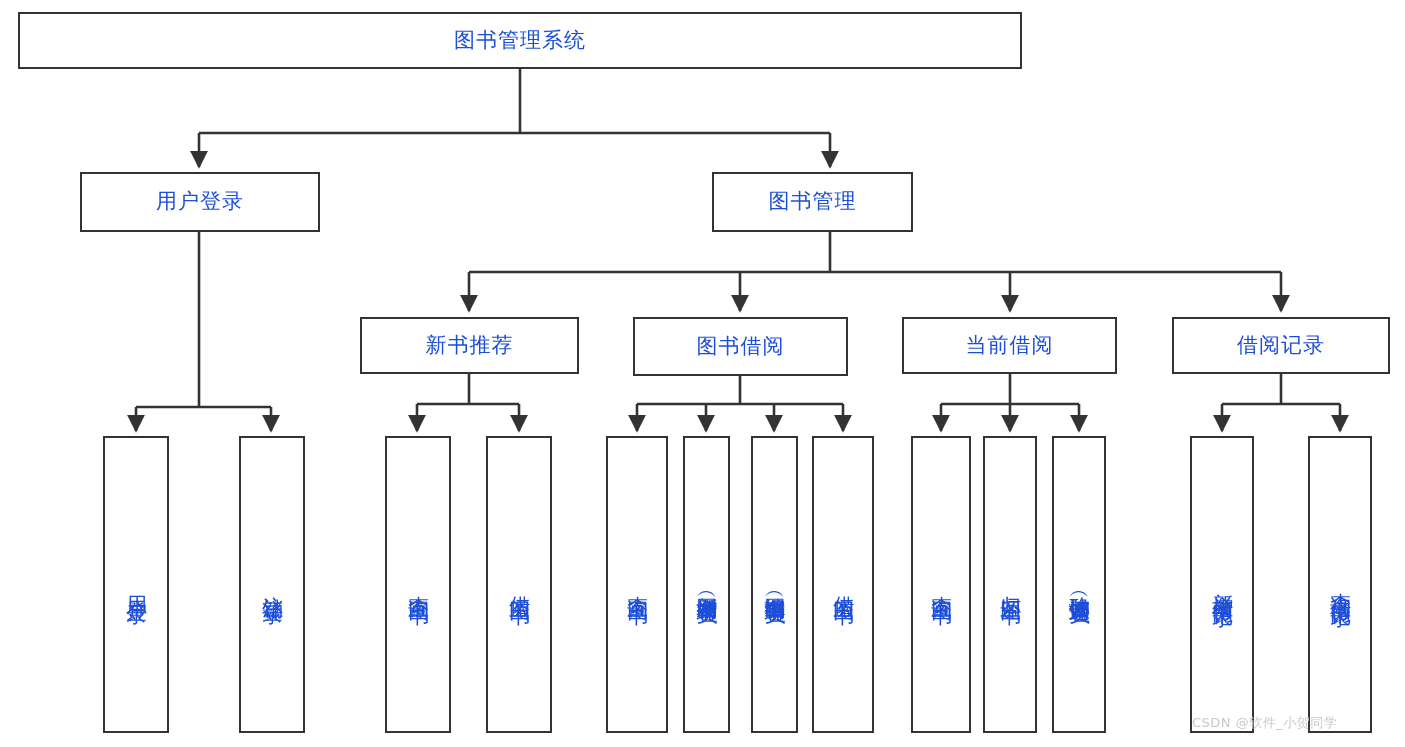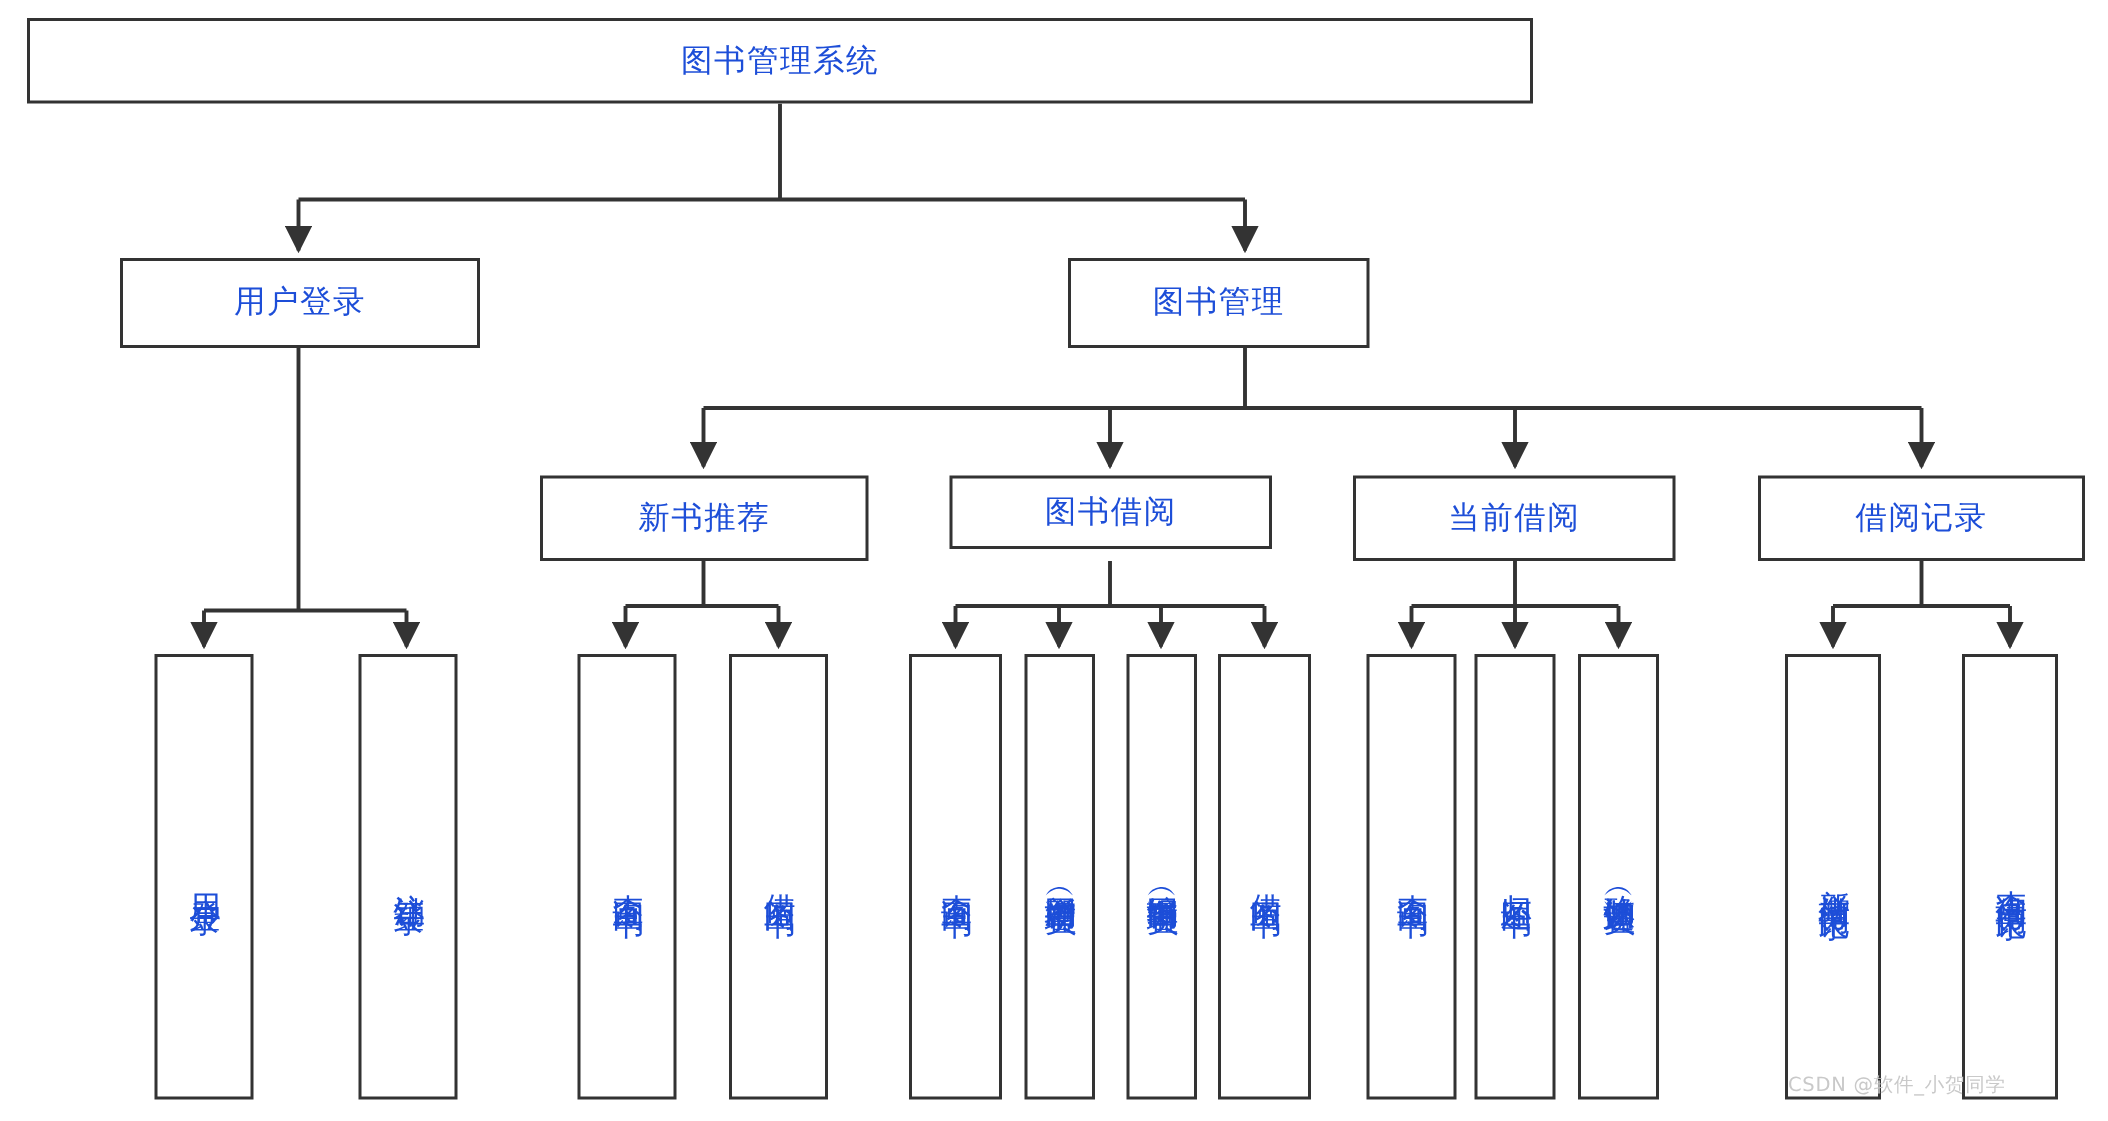--- a/index.html
+++ b/index.html
@@ -122,21 +122,21 @@
   </svg>
 
   <div class="node horiz" style="left:18px; top:12px; width:1004px; height:57px;">图书管理系统</div>
 
   <div class="node horiz" style="left:80px; top:172px; width:240px; height:60px;">用户登录</div>
 
   <div class="node horiz" style="left:712px; top:172px; width:201px; height:60px;">图书管理</div>
 
   <div class="node horiz" style="left:360px; top:317px; width:219px; height:57px;">新书推荐</div>
 
-  <div class="node horiz" style="left:633px; top:317px; width:215px; height:49px;">图书借阅</div>
+  <div class="node horiz" style="left:633px; top:317px; width:215px; height:59px;">图书借阅</div>
 
   <div class="node horiz" style="left:902px; top:317px; width:215px; height:57px;">当前借阅</div>
 
   <div class="node horiz" style="left:1172px; top:317px; width:218px; height:57px;">借阅记录</div>
 
   <div class="node vert" style="left:103px; top:436px; width:66px; height:297px;">用户登录</div>
 
   <div class="node vert" style="left:239px; top:436px; width:66px; height:297px;">注销登录</div>
 
   <div class="node vert" style="left:385px; top:436px; width:66px; height:297px;">查询图书</div>

